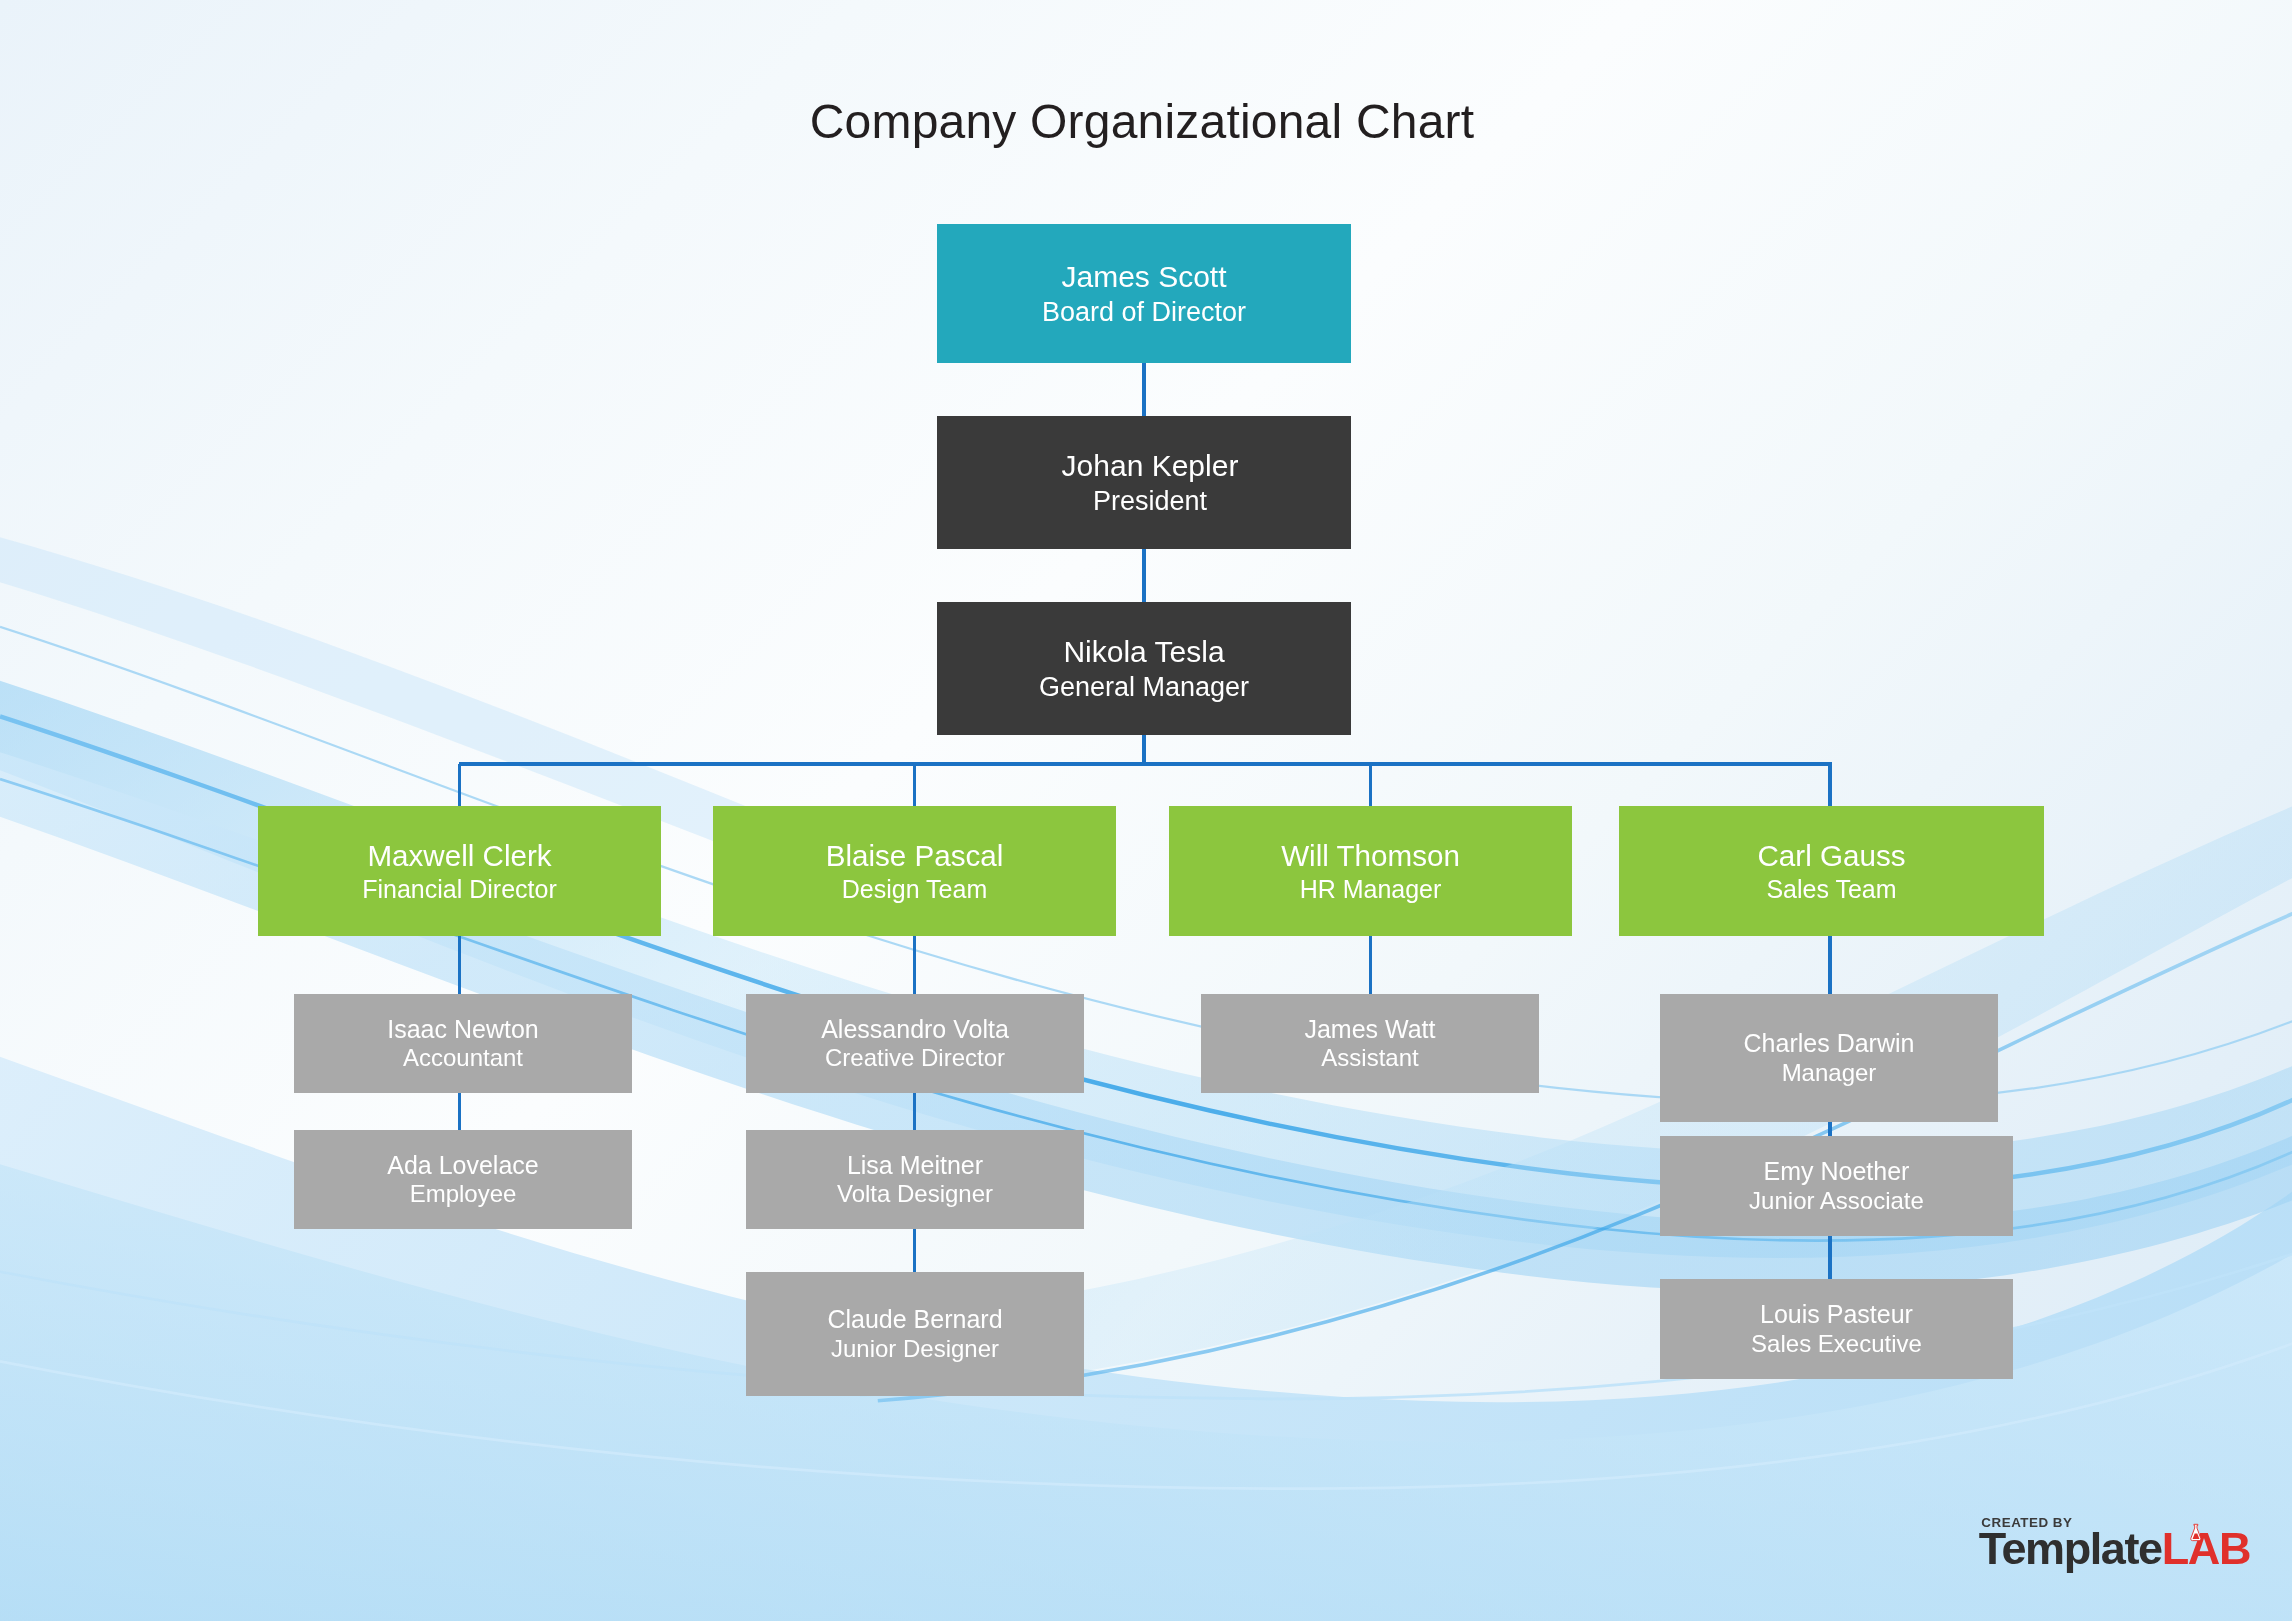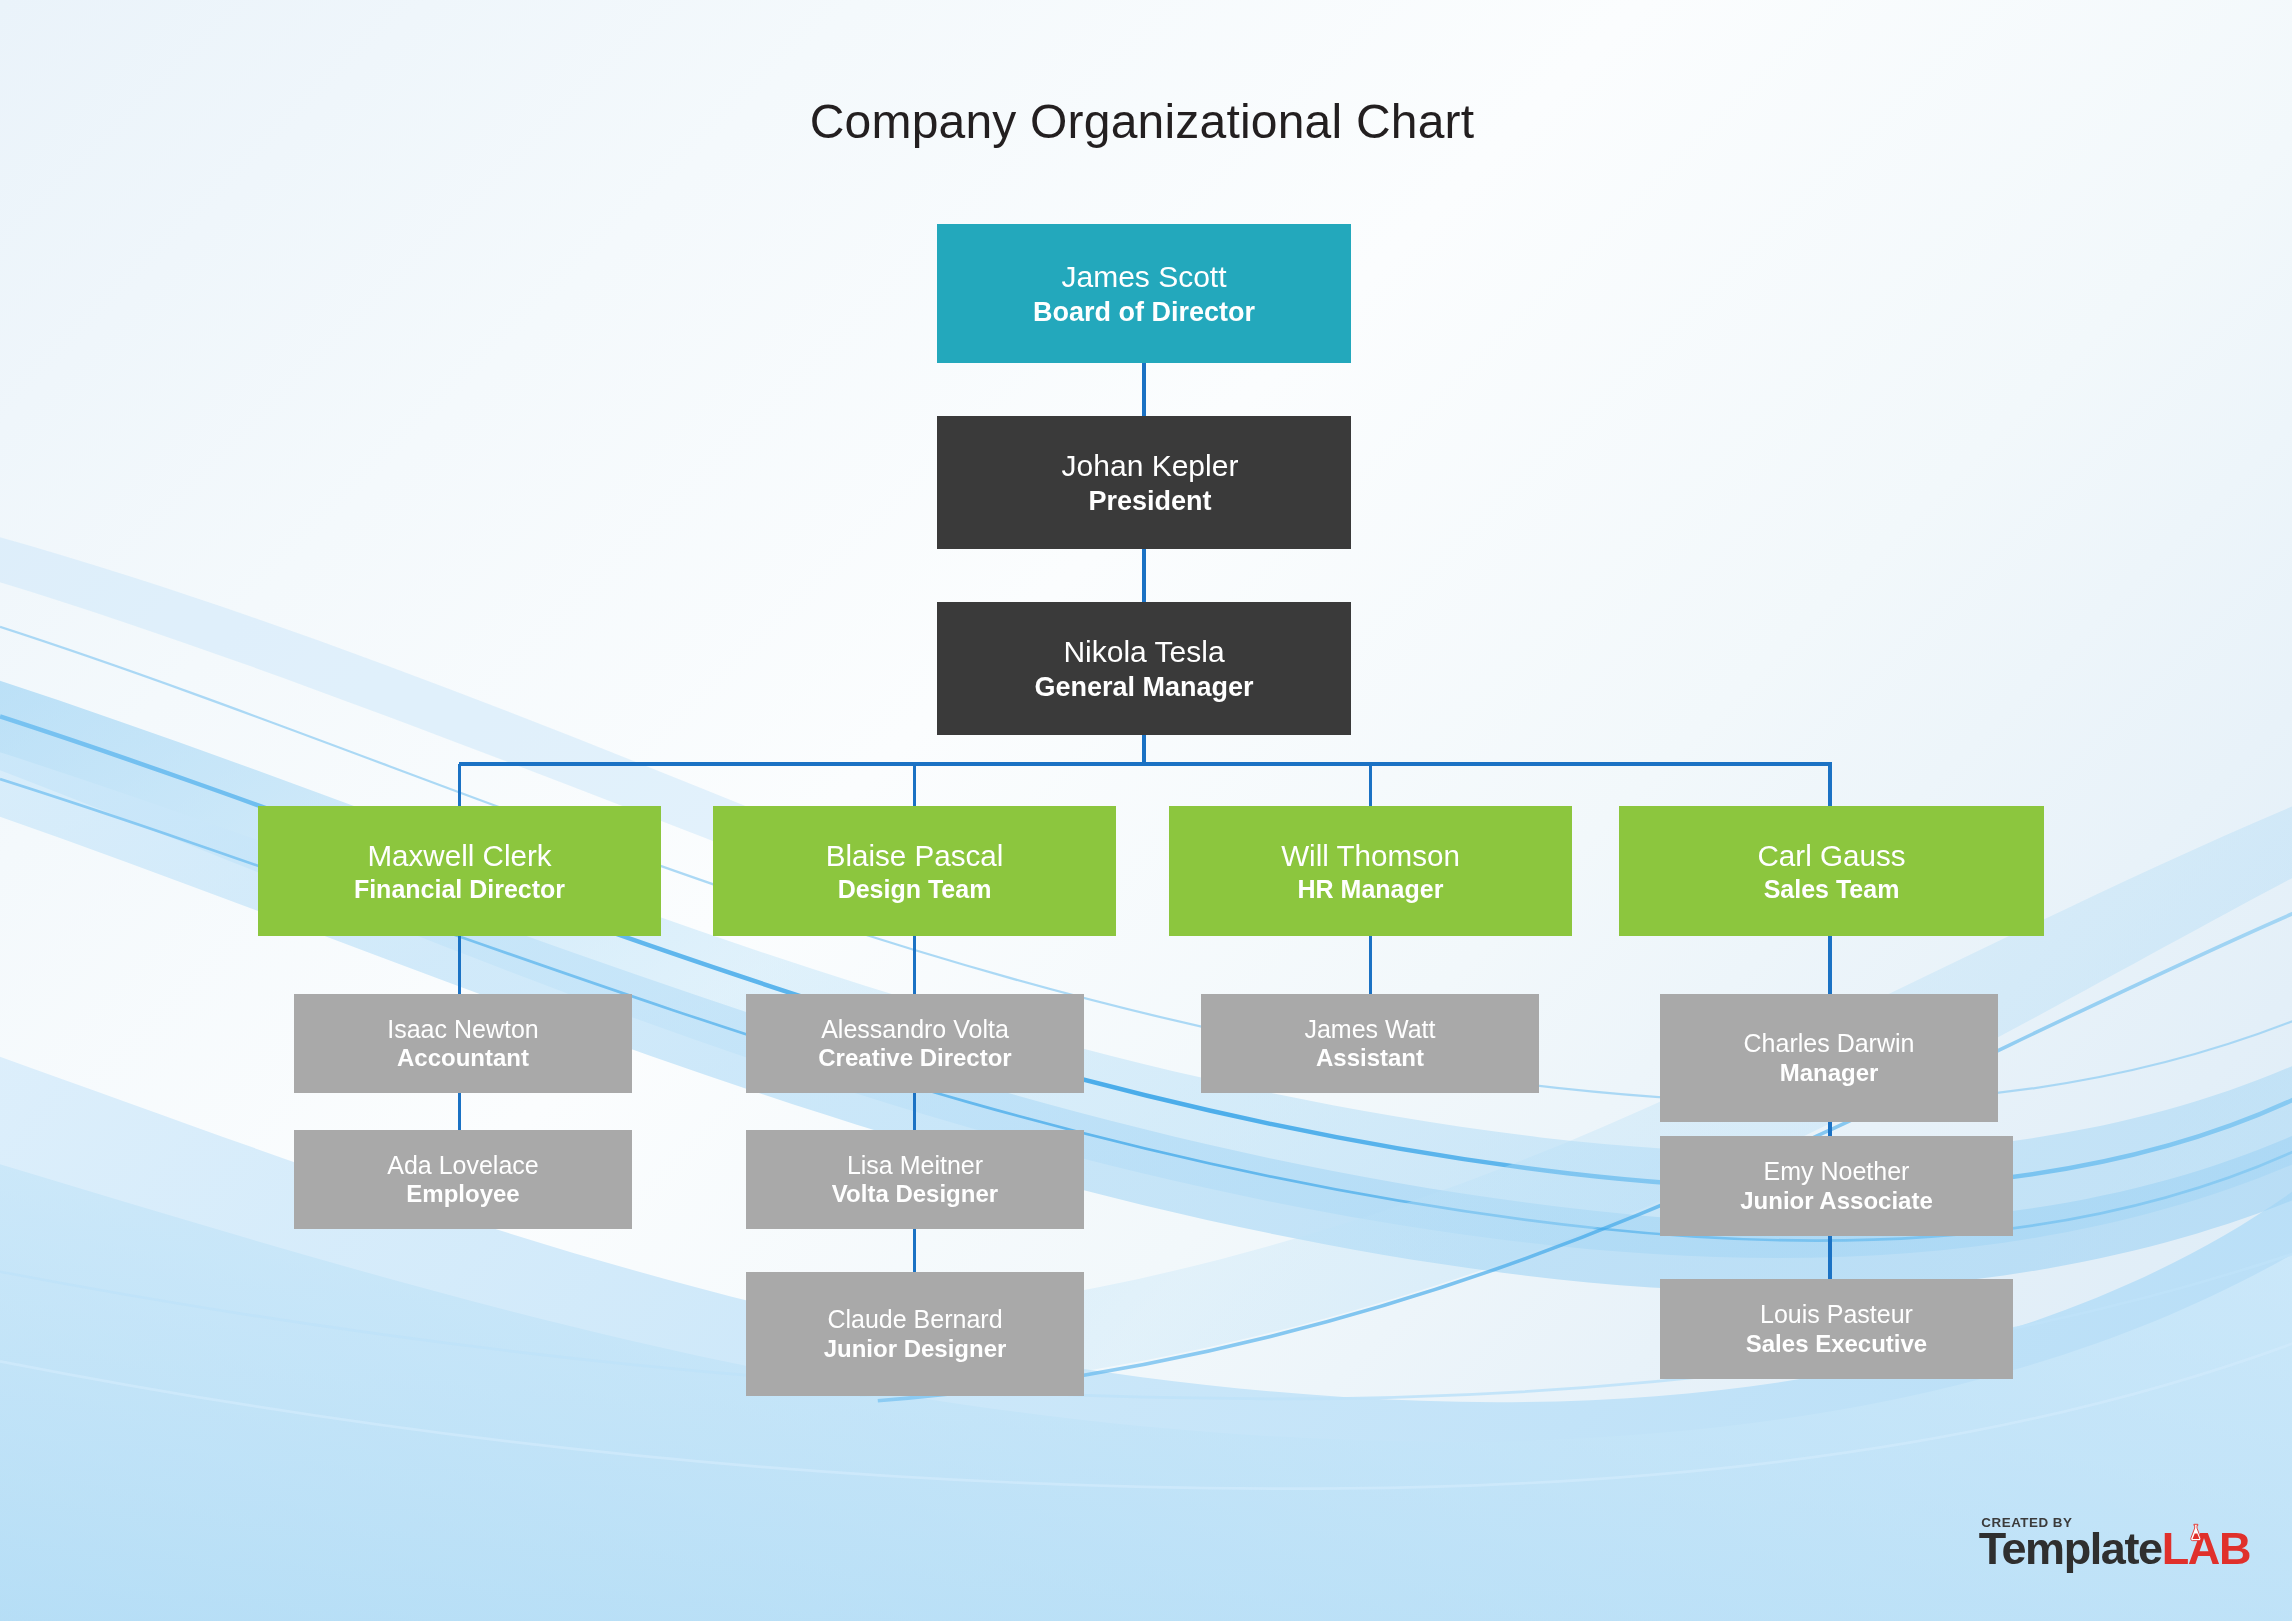--- a/index.html
+++ b/index.html
@@ -65,21 +65,21 @@
     text-align: center;
     line-height: 1.12;
     color: #ffffff;
     z-index: 4;
   }
   .node .nm {
     font-weight: 400;
     white-space: nowrap;
   }
   .node .rl {
-    font-weight: 700;
+    font-weight: 400;
     white-space: nowrap;
   }
 
   
   .tier-board  { background: #23a8bc; }
   .tier-dark   { background: #3a3a3a; }
   .tier-green  { background: #8cc63e; }
   .tier-gray   { background: #a9a9a9; }
 
   .tier-board .nm, .tier-dark .nm { font-size: 30px; }

